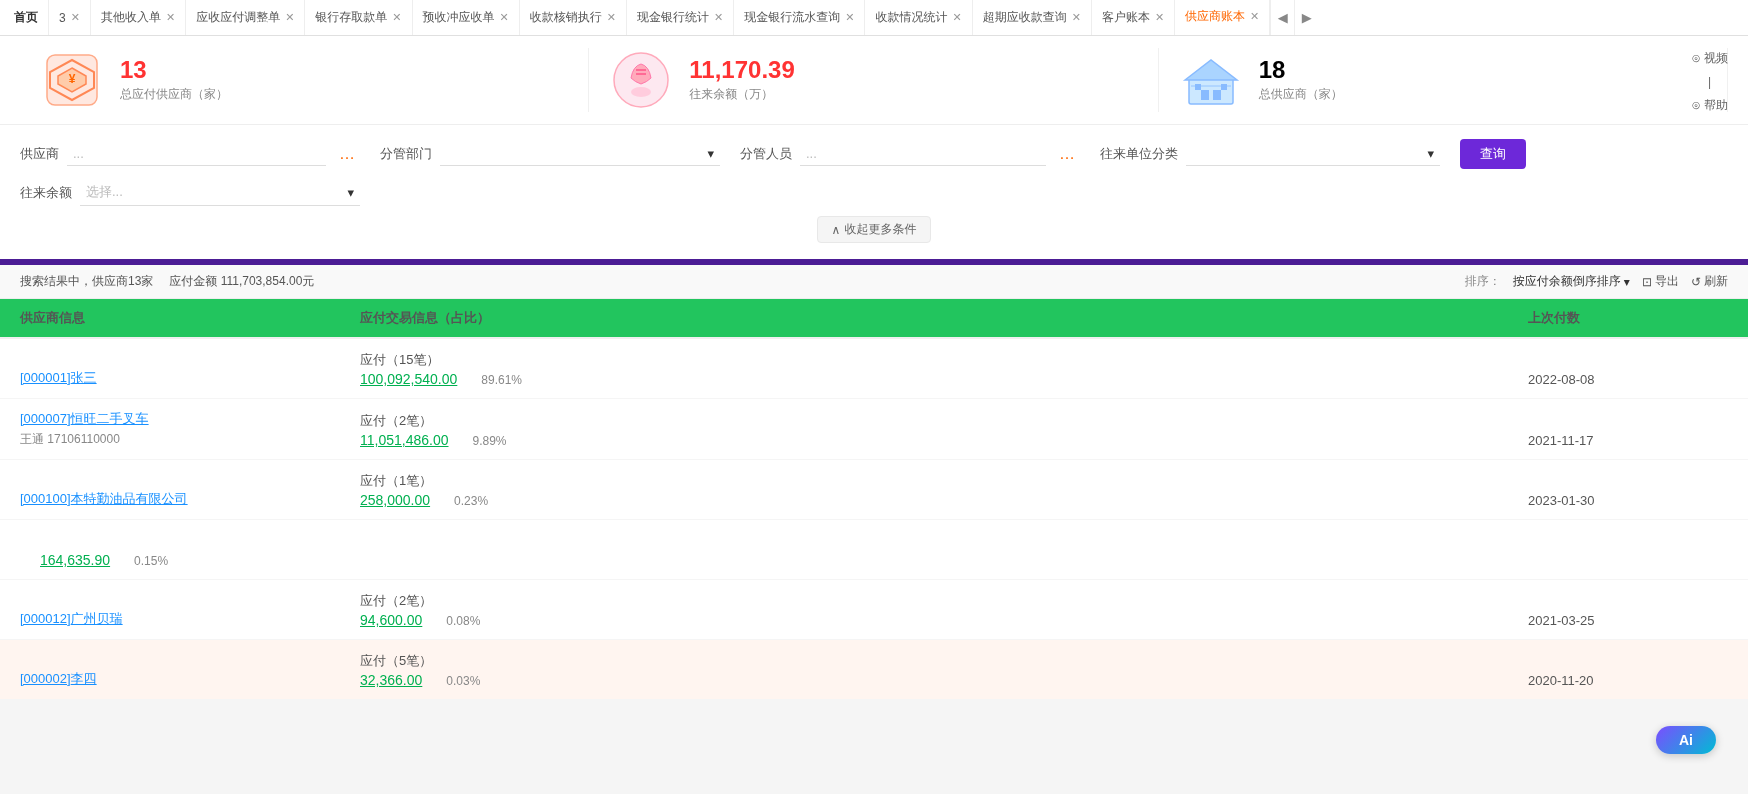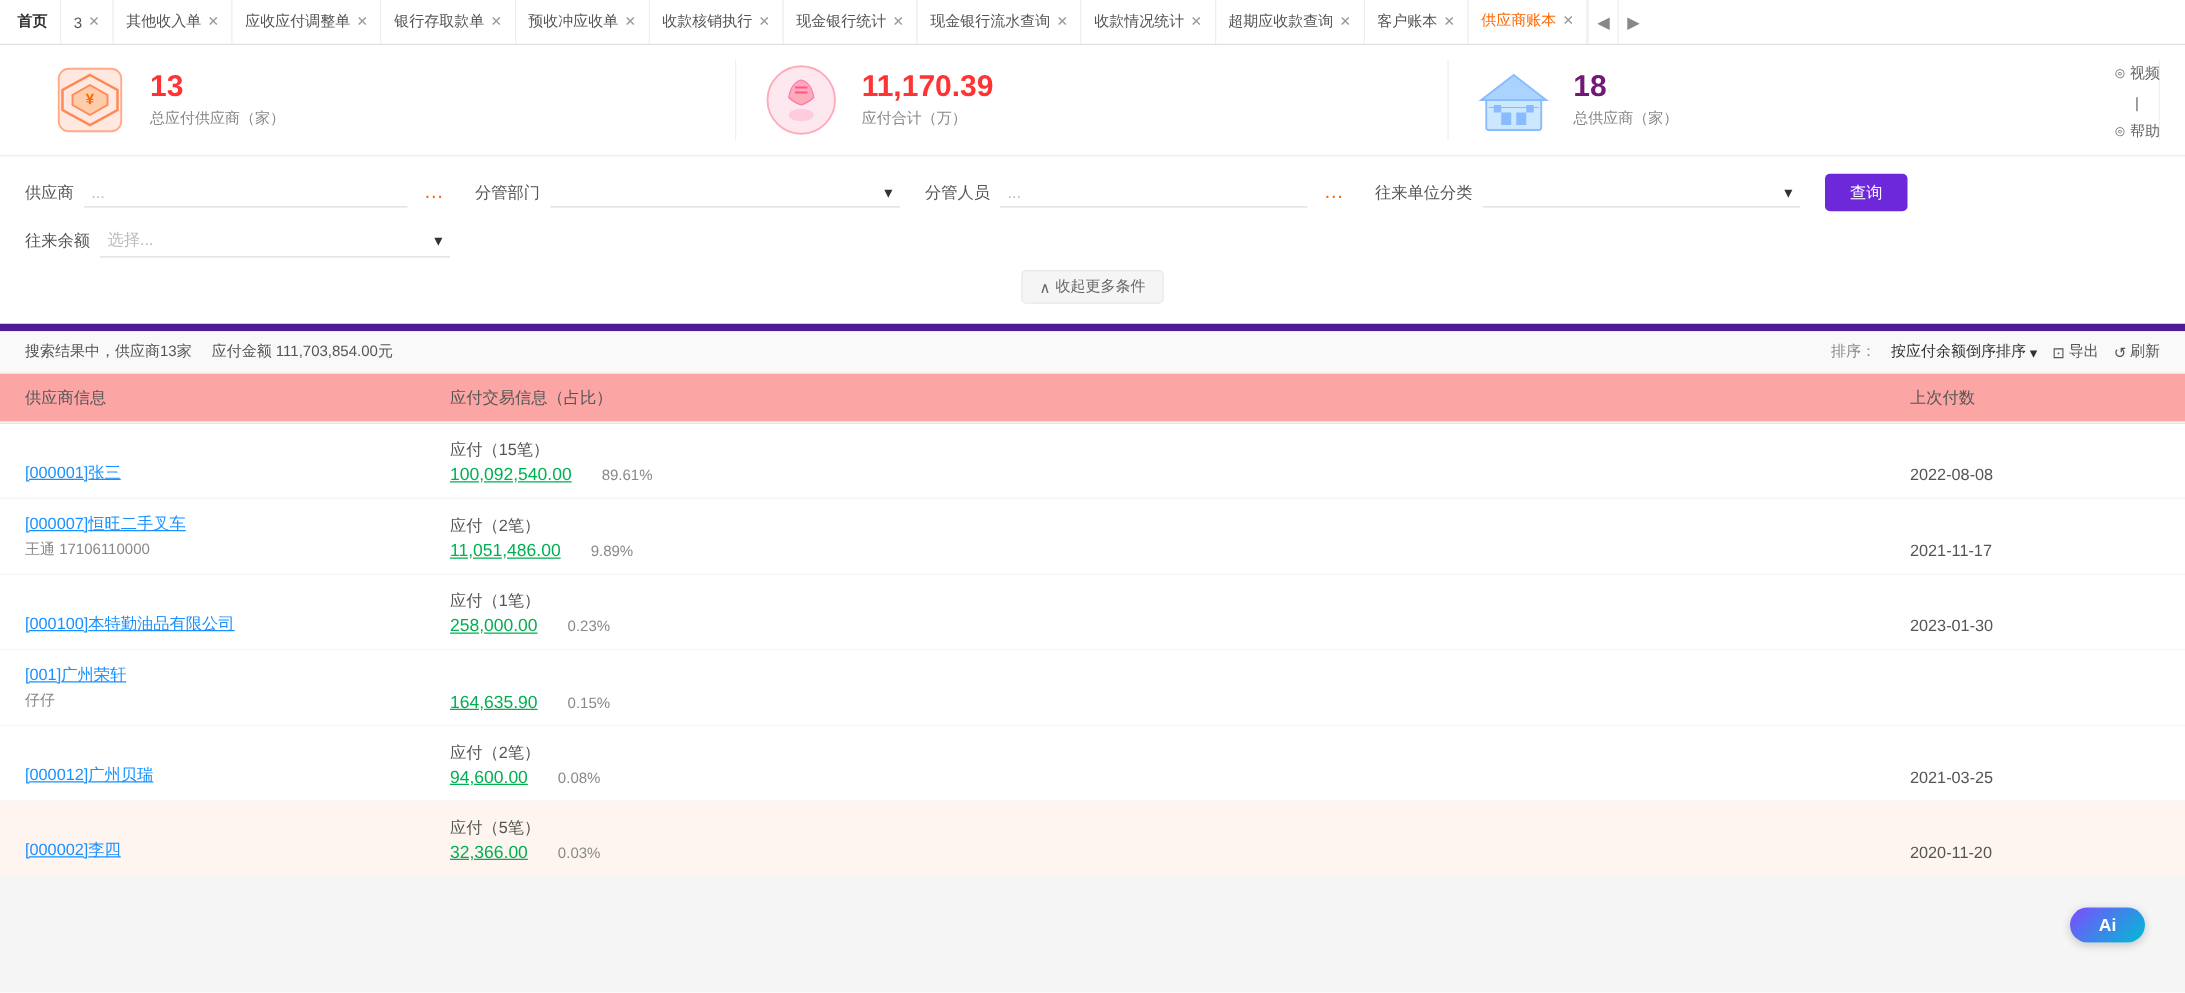--- a/index.html
+++ b/index.html
@@ -220,22 +220,22 @@
     .data-table {
       background: #fff;
       width: 100%;
     }
     .table-header {
       display: flex;
       padding: 10px 20px;
       border-bottom: 2px solid #f0f0f0;
       font-size: 13px;
       color: #555;
-      font-weight: 400;
-      background: #fca5a5;
+      font-weight: 700;
+      background: #22c55e;
     }
     .col-supplier { width: 320px; flex-shrink: 0; }
     .col-transaction { flex: 1; padding-left: 20px; }
     .col-lastpay { width: 200px; flex-shrink: 0; text-align: left; }
 
     .table-row {
       display: flex;
       padding: 11px 20px;
       border-bottom: 1px solid #f5f5f5;
       align-items: flex-end;
@@ -373,38 +373,38 @@
       <svg viewBox="0 0 60 60" fill="none">
         <circle cx="30" cy="30" r="27" fill="#fde8f0" stroke="#ffaabb" stroke-width="1.5"></circle>
         <ellipse cx="30" cy="42" rx="10" ry="5" fill="#ffccdd"></ellipse>
         <path d="M20 28 Q22 16 30 14 Q38 16 40 28 Q36 32 30 34 Q24 32 20 28Z" fill="#ffaabb" stroke="#ff77aa" stroke-width="1"></path>
         <line x1="25" y1="20" x2="35" y2="20" stroke="#ff5588" stroke-width="1.5"></line>
         <line x1="25" y1="24" x2="35" y2="24" stroke="#ff5588" stroke-width="1.5"></line>
       </svg>
     </div>
     <div class="stat-info">
       <div class="stat-number">11,170.39</div>
-      <div class="stat-label">应付合计（万）</div>
+      <div class="stat-label">往来余额（万）</div>
     </div>
   </div>
 
   <div class="stat-block">
     <div class="stat-icon">
       <svg viewBox="0 0 60 60" fill="none">
         <rect x="8" y="28" width="44" height="26" rx="2" fill="#cce8ff" stroke="#88bbff" stroke-width="1.5"></rect>
         <polygon points="4,30 30,10 56,30" fill="#aad4ff" stroke="#88bbff" stroke-width="1.5"></polygon>
         <rect x="20" y="40" width="8" height="10" fill="#88bbff"></rect>
         <rect x="32" y="40" width="8" height="10" fill="#88bbff"></rect>
         <rect x="14" y="34" width="6" height="6" fill="#88bbff"></rect>
         <rect x="40" y="34" width="6" height="6" fill="#88bbff"></rect>
         <line x1="10" y1="36" x2="50" y2="36" stroke="#88bbff" stroke-width="0.8"></line>
       </svg>
     </div>
     <div class="stat-info">
-      <div class="stat-number" style="color:#701a75;">18</div>
+      <div class="stat-number" style="color:#000000;">18</div>
       <div class="stat-label">总供应商（家）</div>
     </div>
   </div>
 
   <div class="banner-links">
     <span>
       ⊙ <span>视频</span>
     </span>
     <span>|</span>
     <span>
@@ -540,26 +540,20 @@
       <div class="trans-label">应付（1笔）</div>
       <div class="trans-row">
         <span class="trans-amount">258,000.00</span>
         <span class="trans-pct">0.23%</span>
       </div>
     </div>
     <div class="col-lastpay last-pay">2023-01-30</div>
   </div>
 
   <div class="table-row">
-    <div class="col-supplier">
-      <div class="supplier-link">
-        <span>[001]</span><span>广州荣轩</span>
-      </div>
-      <div class="supplier-contact">仔仔</div>
-    </div>
     <div class="col-transaction trans-info">
       <div class="trans-row">
         <span class="trans-amount">164,635.90</span>
         <span class="trans-pct">0.15%</span>
       </div>
     </div>
     <div class="col-lastpay last-pay"></div>
   </div>
 
   <div class="table-row">

